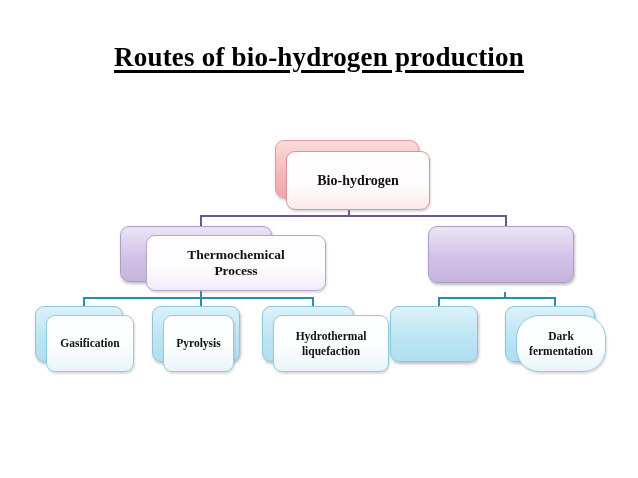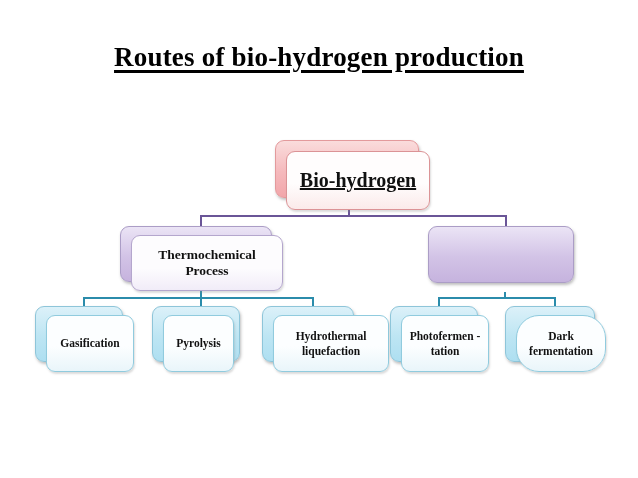--- a/index.html
+++ b/index.html
@@ -39,22 +39,21 @@
     line-height:1.22;
   }
   
   .l1.node-back{
     background:linear-gradient(180deg,#fadcdc 0%,#f5b9bc 55%,#f2a6aa 100%);
     border:1px solid #e39a9c;
   }
   .l1.node-front{
     background:linear-gradient(180deg,#fffdfd 55%,#fbeaea 100%);
     border:1.5px solid #db9396;
-    font-size:20px;
-    text-decoration:underline;
+    font-size:14px;
   }
   
   .l2.node-back{
     background:linear-gradient(180deg,#ebe4f5 0%,#d2c3e6 55%,#c6b3de 100%);
     border:1px solid #ab9dc6;
   }
   .l2.node-front{
     background:linear-gradient(180deg,#fdfcfe 60%,#f1ecf8 100%);
     border:1.5px solid #b4a6cd;
     font-size:13.5px;
@@ -97,21 +96,21 @@
   <div class="connector teal" style="left:438px;top:297px;width:118px;height:2px;"></div>
   <div class="connector teal" style="left:438px;top:297px;width:2px;height:10px;"></div>
   <div class="connector teal" style="left:554px;top:297px;width:2px;height:10px;"></div>
 
   <div class="node-back l1" style="left:275px;top:140px;width:144px;height:58px;"></div>
   <div class="node-front l1" style="left:286px;top:151px;width:144px;height:59px;">
     <span class="node-label">Bio-hydrogen</span>
   </div>
 
   <div class="node-back l2" style="left:120px;top:226px;width:152px;height:56px;"></div>
-  <div class="node-front l2" style="left:131px;top:235px;width:152px;height:56px;">
+  <div class="node-front l2" style="left:146px;top:235px;width:180px;height:56px;">
     <span class="node-label">Thermochemical Process</span>
   </div>
 
   <div class="node-back l2" style="left:428px;top:226px;width:146px;height:57px;"></div>
 
   <div class="node-back l3" style="left:35px;top:306px;width:88px;height:56px;"></div>
   <div class="node-front l3" style="left:46px;top:315px;width:88px;height:57px;">
     <span class="node-label">Gasification</span>
   </div>
 
@@ -119,22 +118,19 @@
   <div class="node-front l3" style="left:163px;top:315px;width:71px;height:57px;">
     <span class="node-label">Pyrolysis</span>
   </div>
 
   <div class="node-back l3" style="left:262px;top:306px;width:92px;height:56px;"></div>
   <div class="node-front l3" style="left:273px;top:315px;width:116px;height:57px;">
     <span class="node-label">Hydrothermal liquefaction</span>
   </div>
 
   <div class="node-back l3" style="left:390px;top:306px;width:88px;height:56px;"></div>
-  <div class="node-front l3" style="left:401px;top:315px;width:88px;height:57px;">
-    <span class="node-label">Photofermen -tation</span>
-  </div>
 
   <div class="node-back l3" style="left:505px;top:306px;width:90px;height:56px;"></div>
   <div class="node-front l3" style="left:516px;top:315px;width:90px;height:57px;border-radius:23px;">
     <span class="node-label">Dark fermentation</span>
   </div>
 
 </div>
 
 </body></html>

